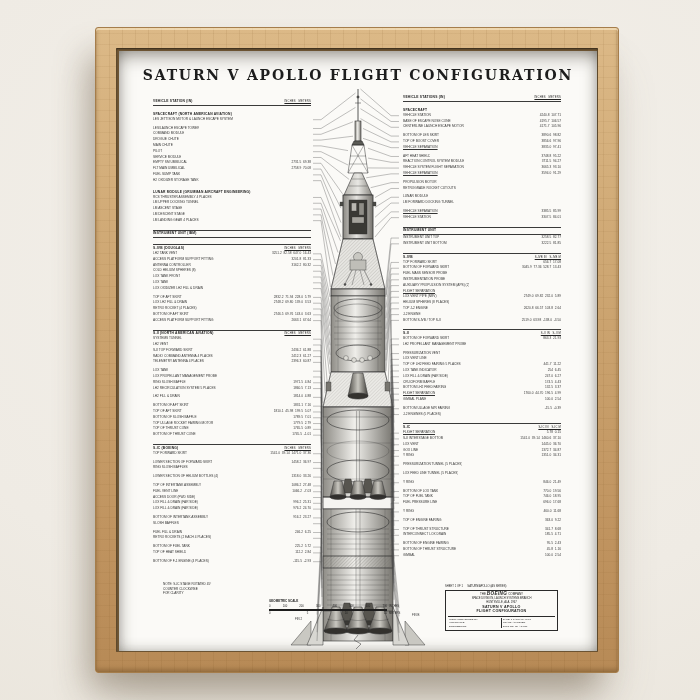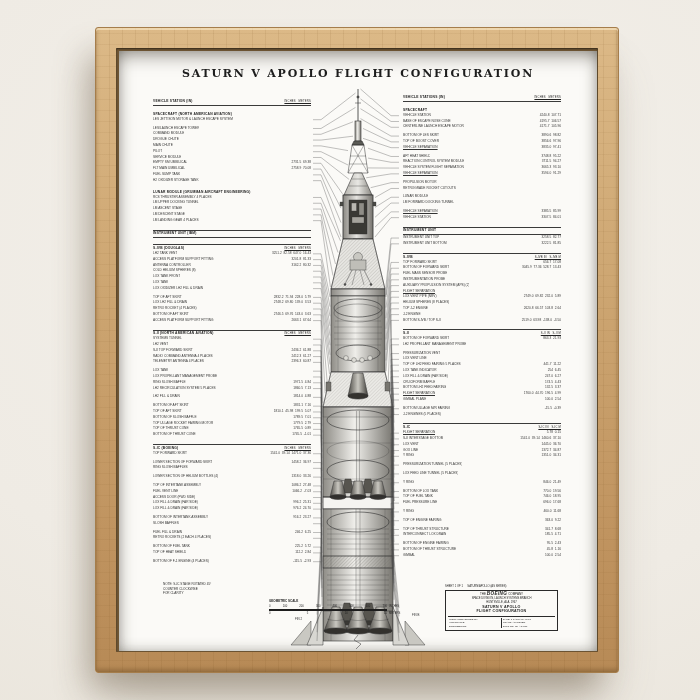--- a/index.html
+++ b/index.html
@@ -43,21 +43,21 @@
       inset 12px 0 16px -12px rgba(45,40,28,.38),
       inset -12px 0 16px -12px rgba(45,40,28,.38);
     overflow:hidden;
     color:#2e2e2e;
   }
   
   .title{
     position:absolute;top:16px;left:0;width:100%;
     text-align:center;
     font-family:"DejaVu Serif", serif;
-    font-weight:bold;font-size:11px;letter-spacing:1.8px;
+    font-weight:bold;font-size:14px;letter-spacing:1.8px;
     color:#1d1d1d;white-space:nowrap;
   }
   svg.art{position:absolute;left:0;top:0;width:478px;height:600px}
   .col{position:absolute;top:48px;width:158px;font-size:3.2px;line-height:5.8px;color:#333}
   #col-left{left:34px}
   #col-right{left:284px;top:44px}
   .sec{margin-bottom:6px}
   .sec-h{
     font-size:3.3px;font-weight:bold;letter-spacing:.2px;color:#222;
     display:flex;justify-content:space-between;align-items:flex-end;

